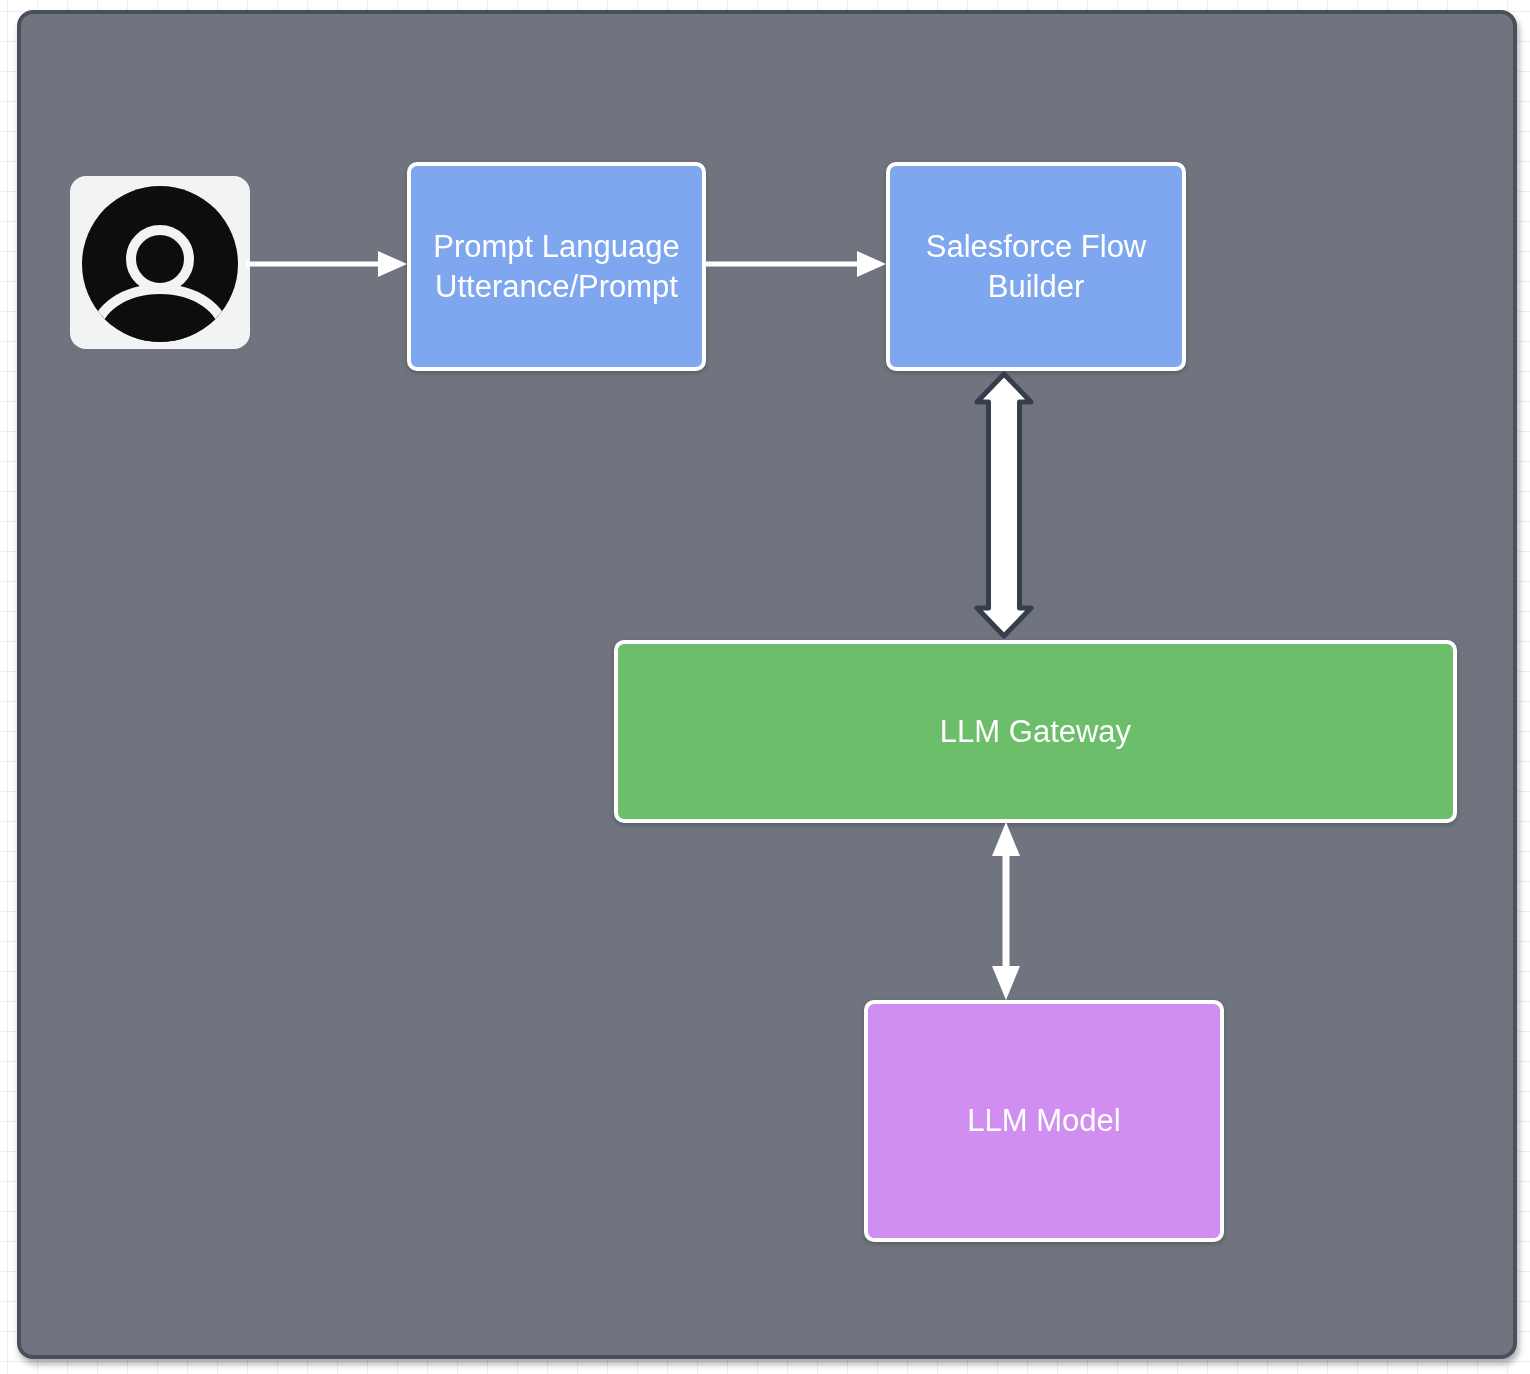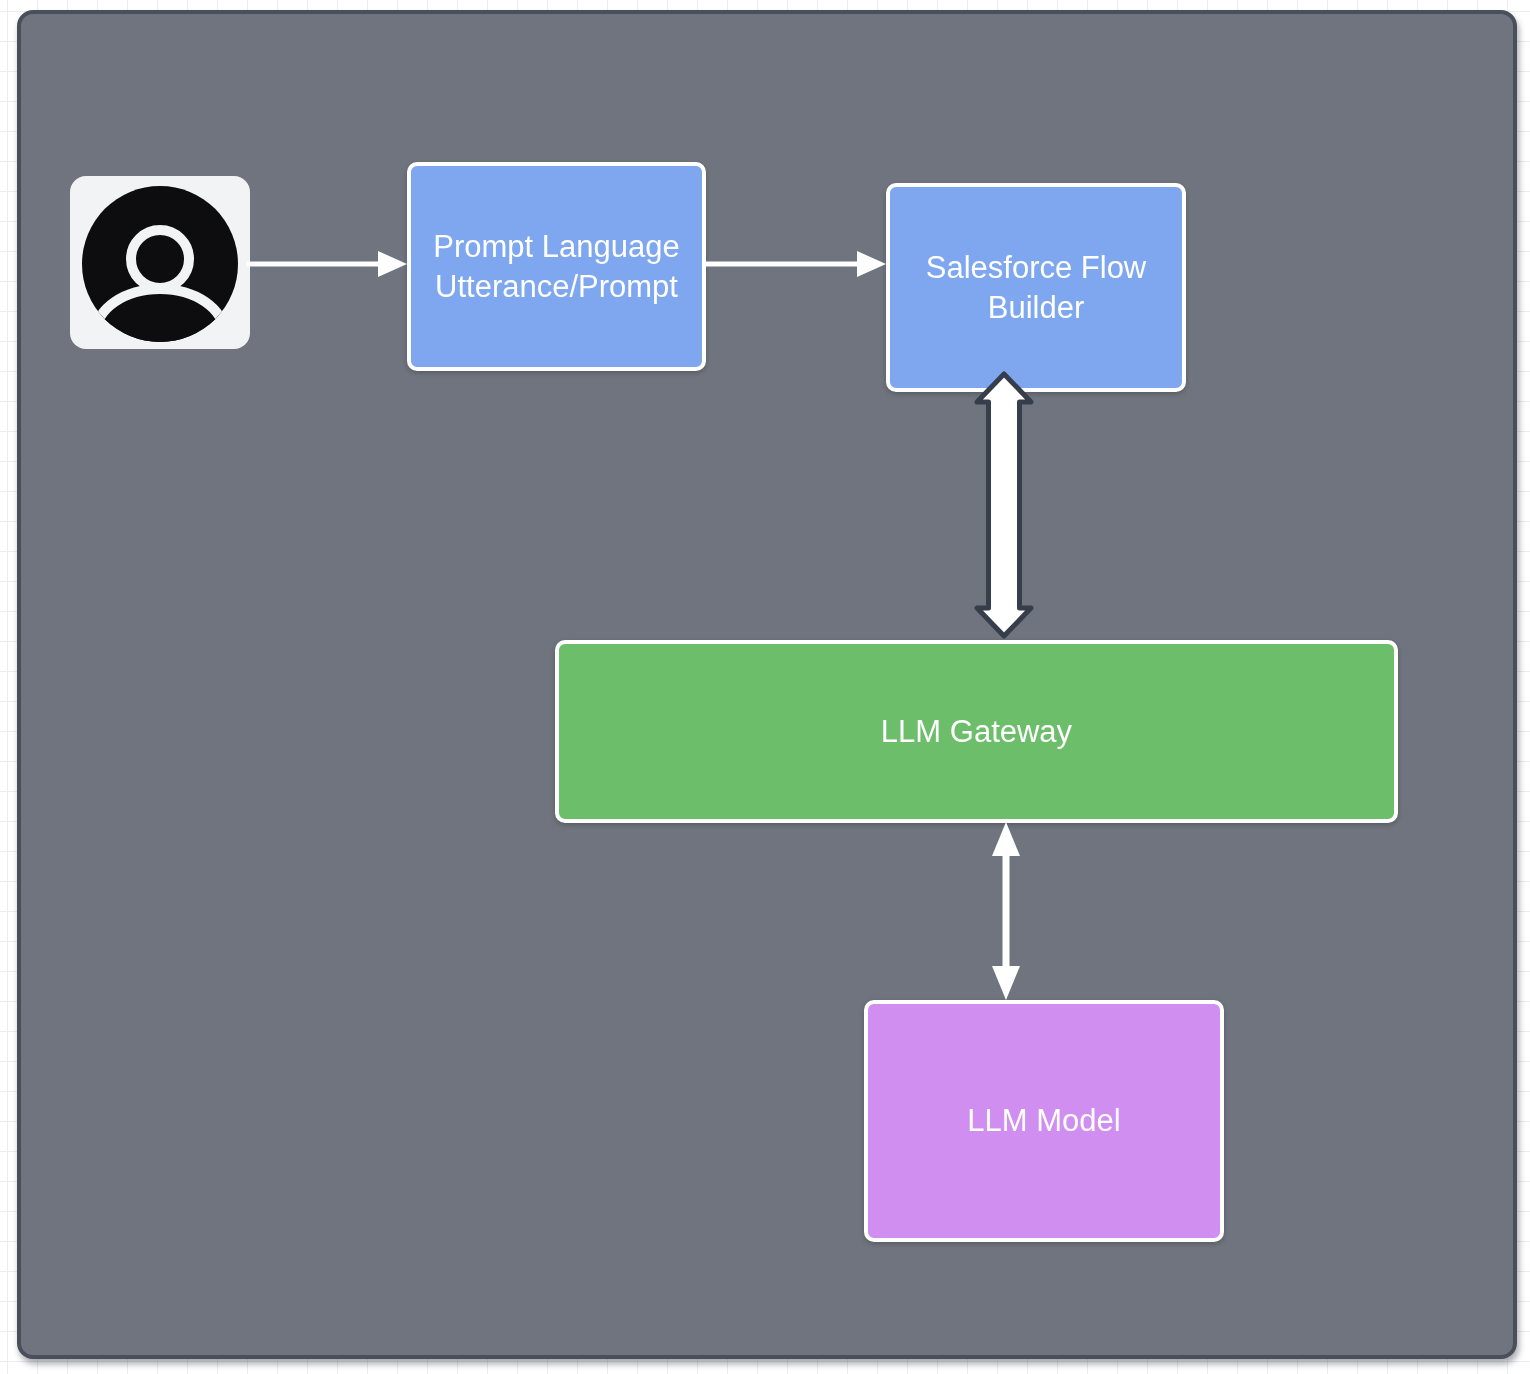--- a/index.html
+++ b/index.html
@@ -39,22 +39,22 @@
     font-size: 31px;
     line-height: 40px;
     padding: 0 12px;
     box-shadow: 0 2px 5px rgba(0,0,0,0.22);
   }
   .node-blue   { background: #7EA7EF; }
   .node-green  { background: #6CBE6B; }
   .node-purple { background: #D08FF0; }
 
   .node-nl      { left: 407px; top: 162px; width: 299px; height: 209px; }
-  .node-flow    { left: 886px; top: 162px; width: 300px; height: 209px; margin-top: 21px; }
-  .node-gateway { left: 555px; top: 640px; width: 843px; height: 183px; }
+  .node-flow    { left: 886px; top: 162px; width: 300px; height: 209px; }
+  .node-gateway { left: 614px; top: 640px; width: 843px; height: 183px; }
   .node-model   { left: 828px; top: 1000px; width: 360px; height: 242px; margin-left: 36px; }
 
   .avatar-node {
     position: absolute;
     left: 70px; top: 176px;
     width: 180px; height: 173px;
     background: #F2F3F5;
     border-radius: 16px;
     display: flex;
     align-items: center;

